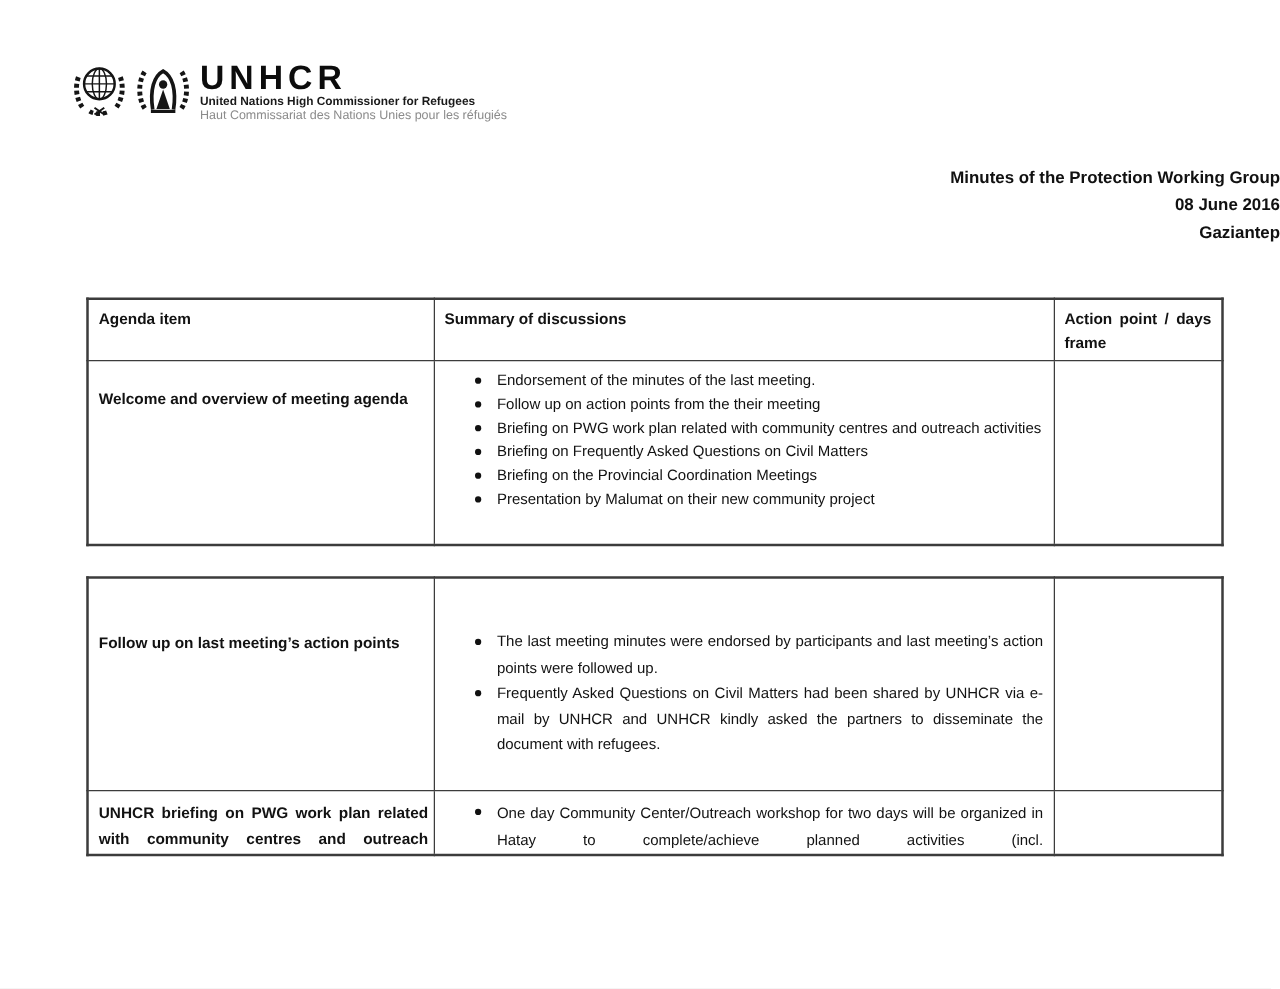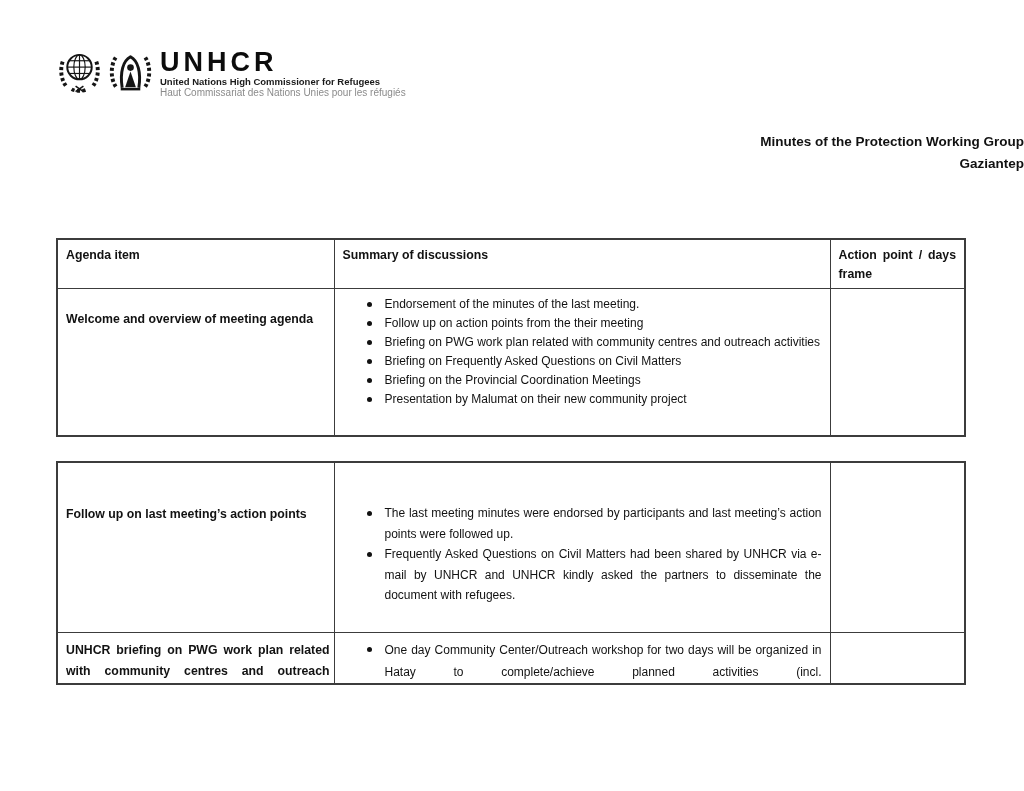--- a/index.html
+++ b/index.html
@@ -18,21 +18,21 @@
   .logo-org  { font-size:27px; font-weight:bold; letter-spacing:4px; line-height:25px; color:#0c0c0c; }
   .logo-en   { font-size:9.5px; font-weight:bold; line-height:10.5px; margin-top:2px; color:#1a1a1a; }
   .logo-fr   { font-size:10px; line-height:10.5px; color:#8b8b8b; }
 
   
   .title-block { position:absolute; left:0; right:0; top:131px; text-align:right; }
   .title-line { font-size:13.5px; font-weight:bold; line-height:22px; color:#111; }
 
   
   table.doc-table {
-    position:absolute; left:56px; width:908px;
+    position:absolute; left:69px; width:908px;
     border-collapse:collapse; table-layout:fixed;
     font-size:12px; color:#121212;border-radius:25px;
   }
   .t1 { top:238px; }
   .t2 { top:461px; }
   .doc-table th, .doc-table td {
     border:1.5px solid #3c3c3c; vertical-align:top;
     background:#fff;
   }
   .doc-table { border:2px solid #3c3c3c; }
@@ -99,20 +99,21 @@
     </svg>
     <div class="logo-text">
       <div class="logo-org">UNHCR</div>
       <div class="logo-en">United Nations High Commissioner for Refugees</div>
       <div class="logo-fr">Haut Commissariat des Nations Unies pour les réfugiés</div>
     </div>
   </header>
 
   <section class="title-block">
     <div class="title-line">Minutes of the Protection Working Group</div>
+    <div class="title-line">08 June 2016</div>
     <div class="title-line">Gaziantep</div>
   </section>
 
   <table class="doc-table t1">
     <colgroup>
         <col class="col-agenda">
         <col class="col-summary">
         <col class="col-action">
       </colgroup>
     <thead>

